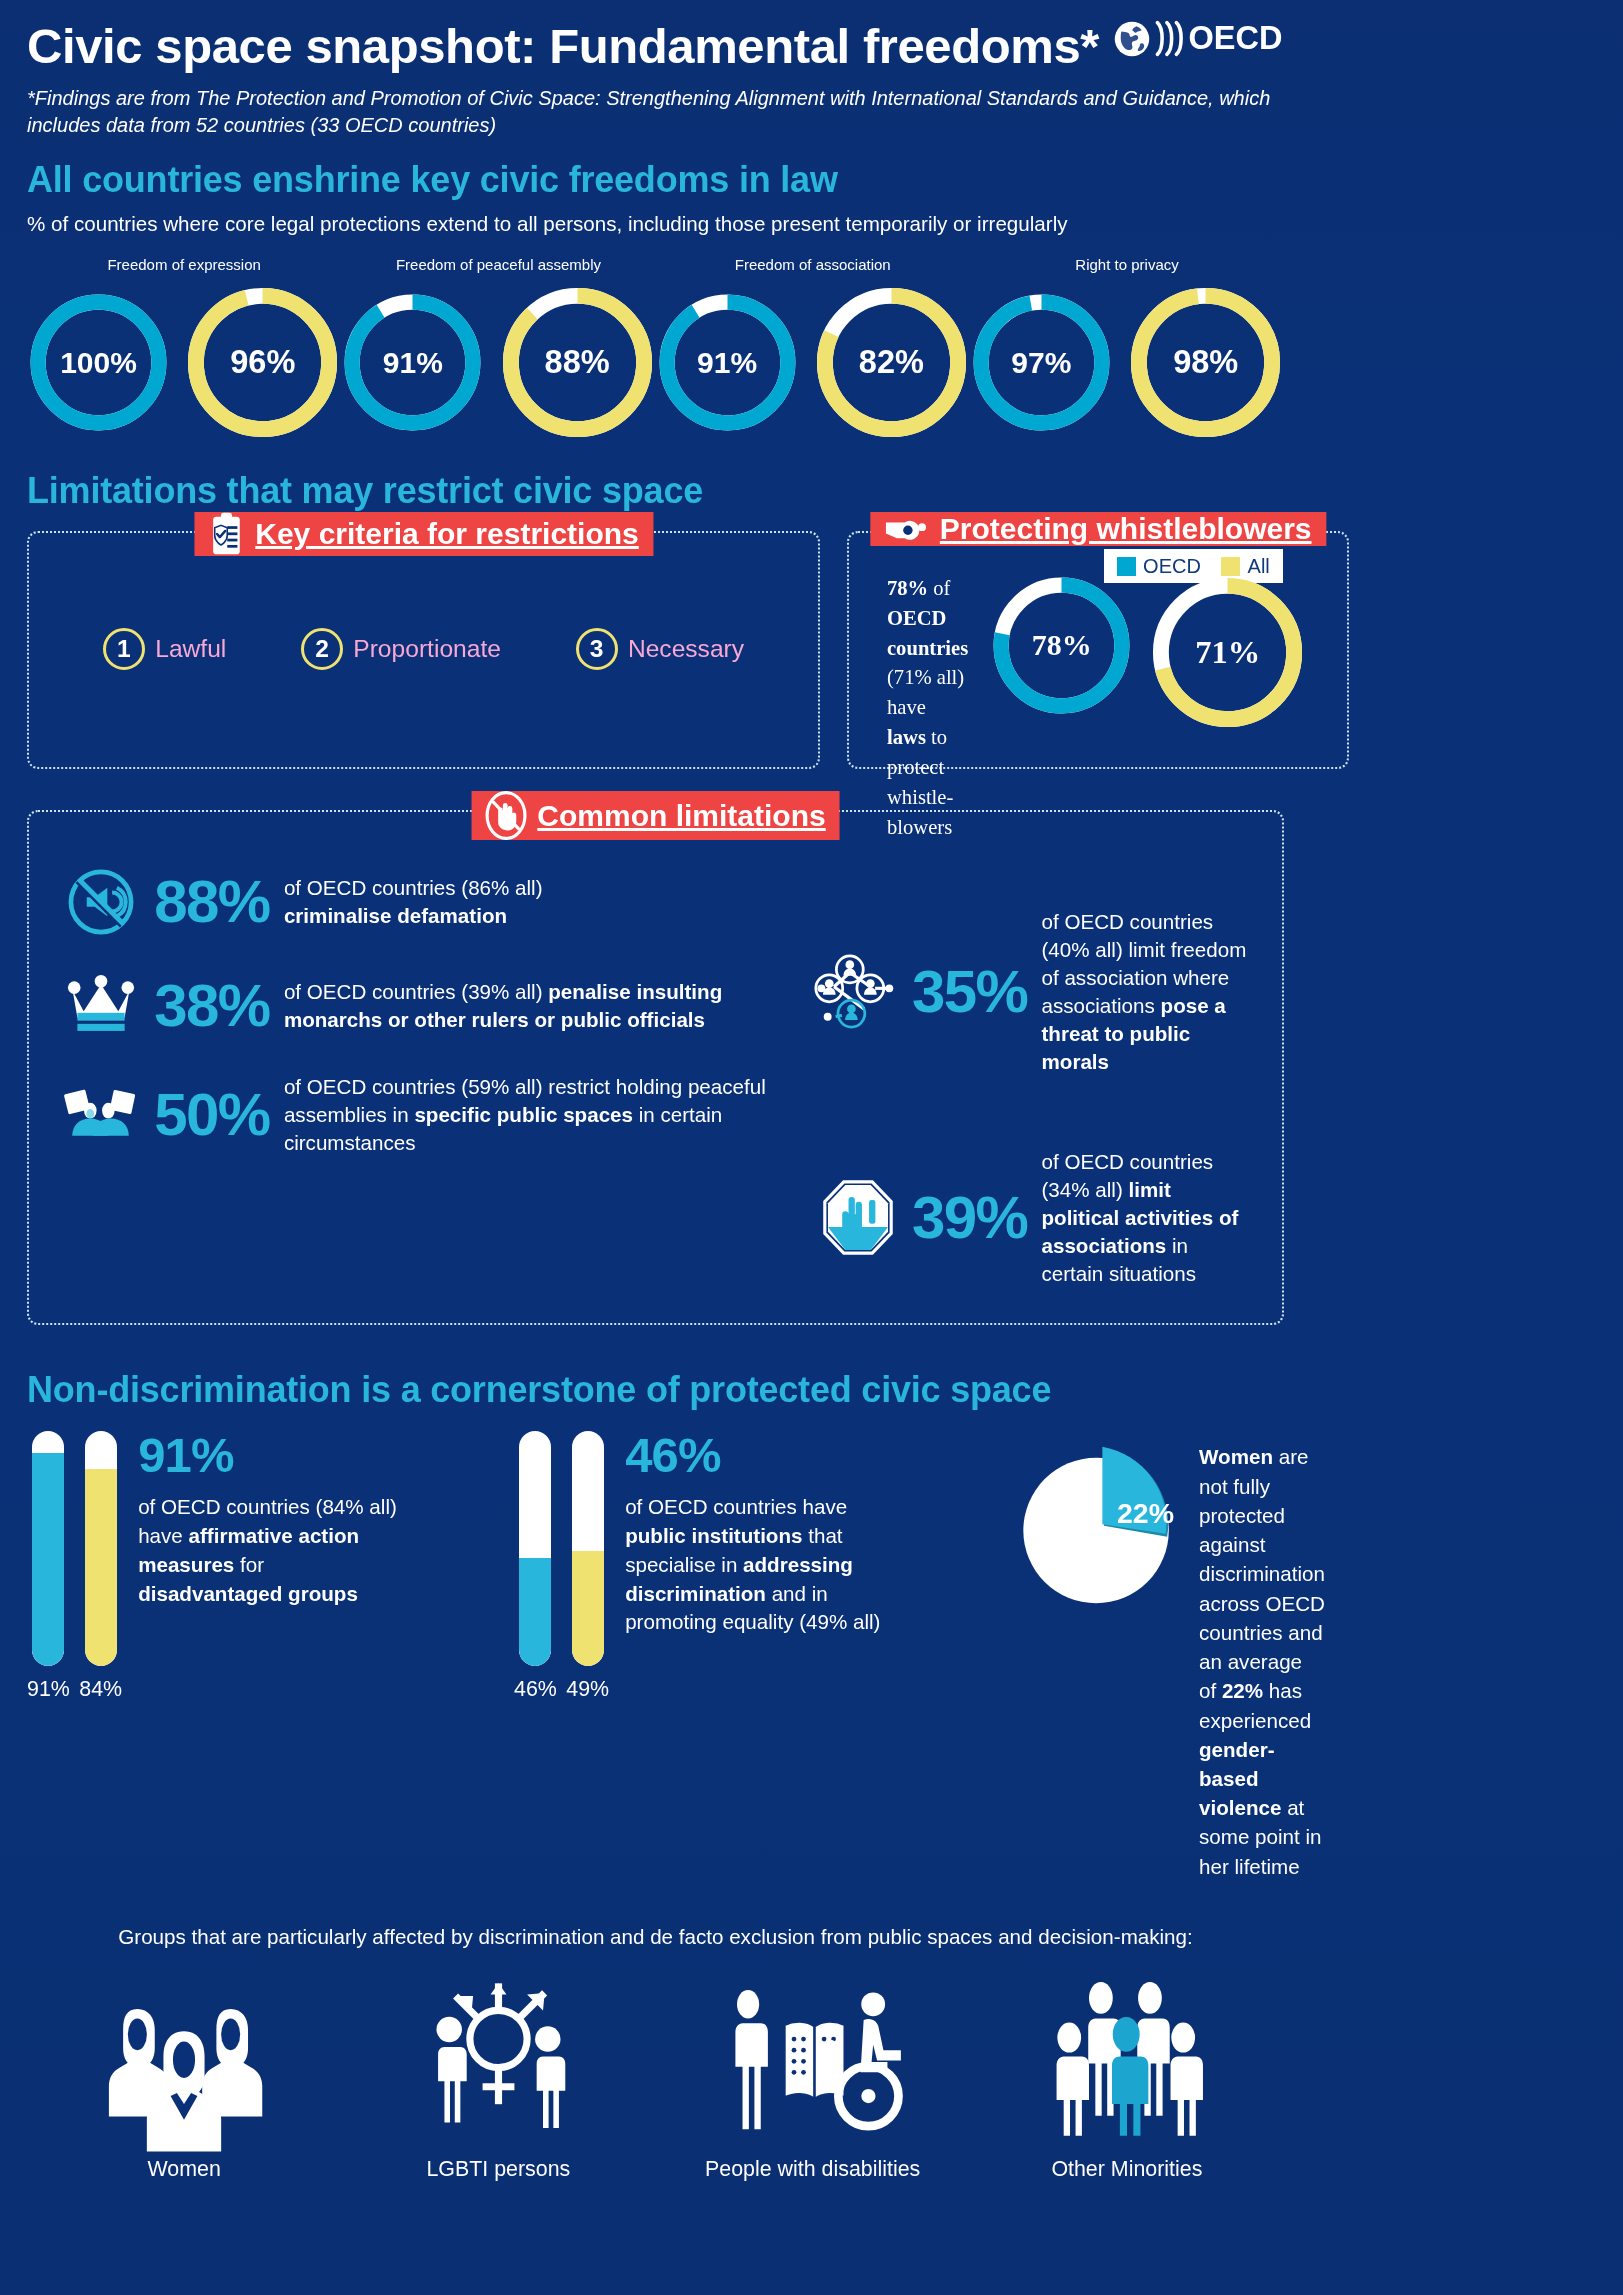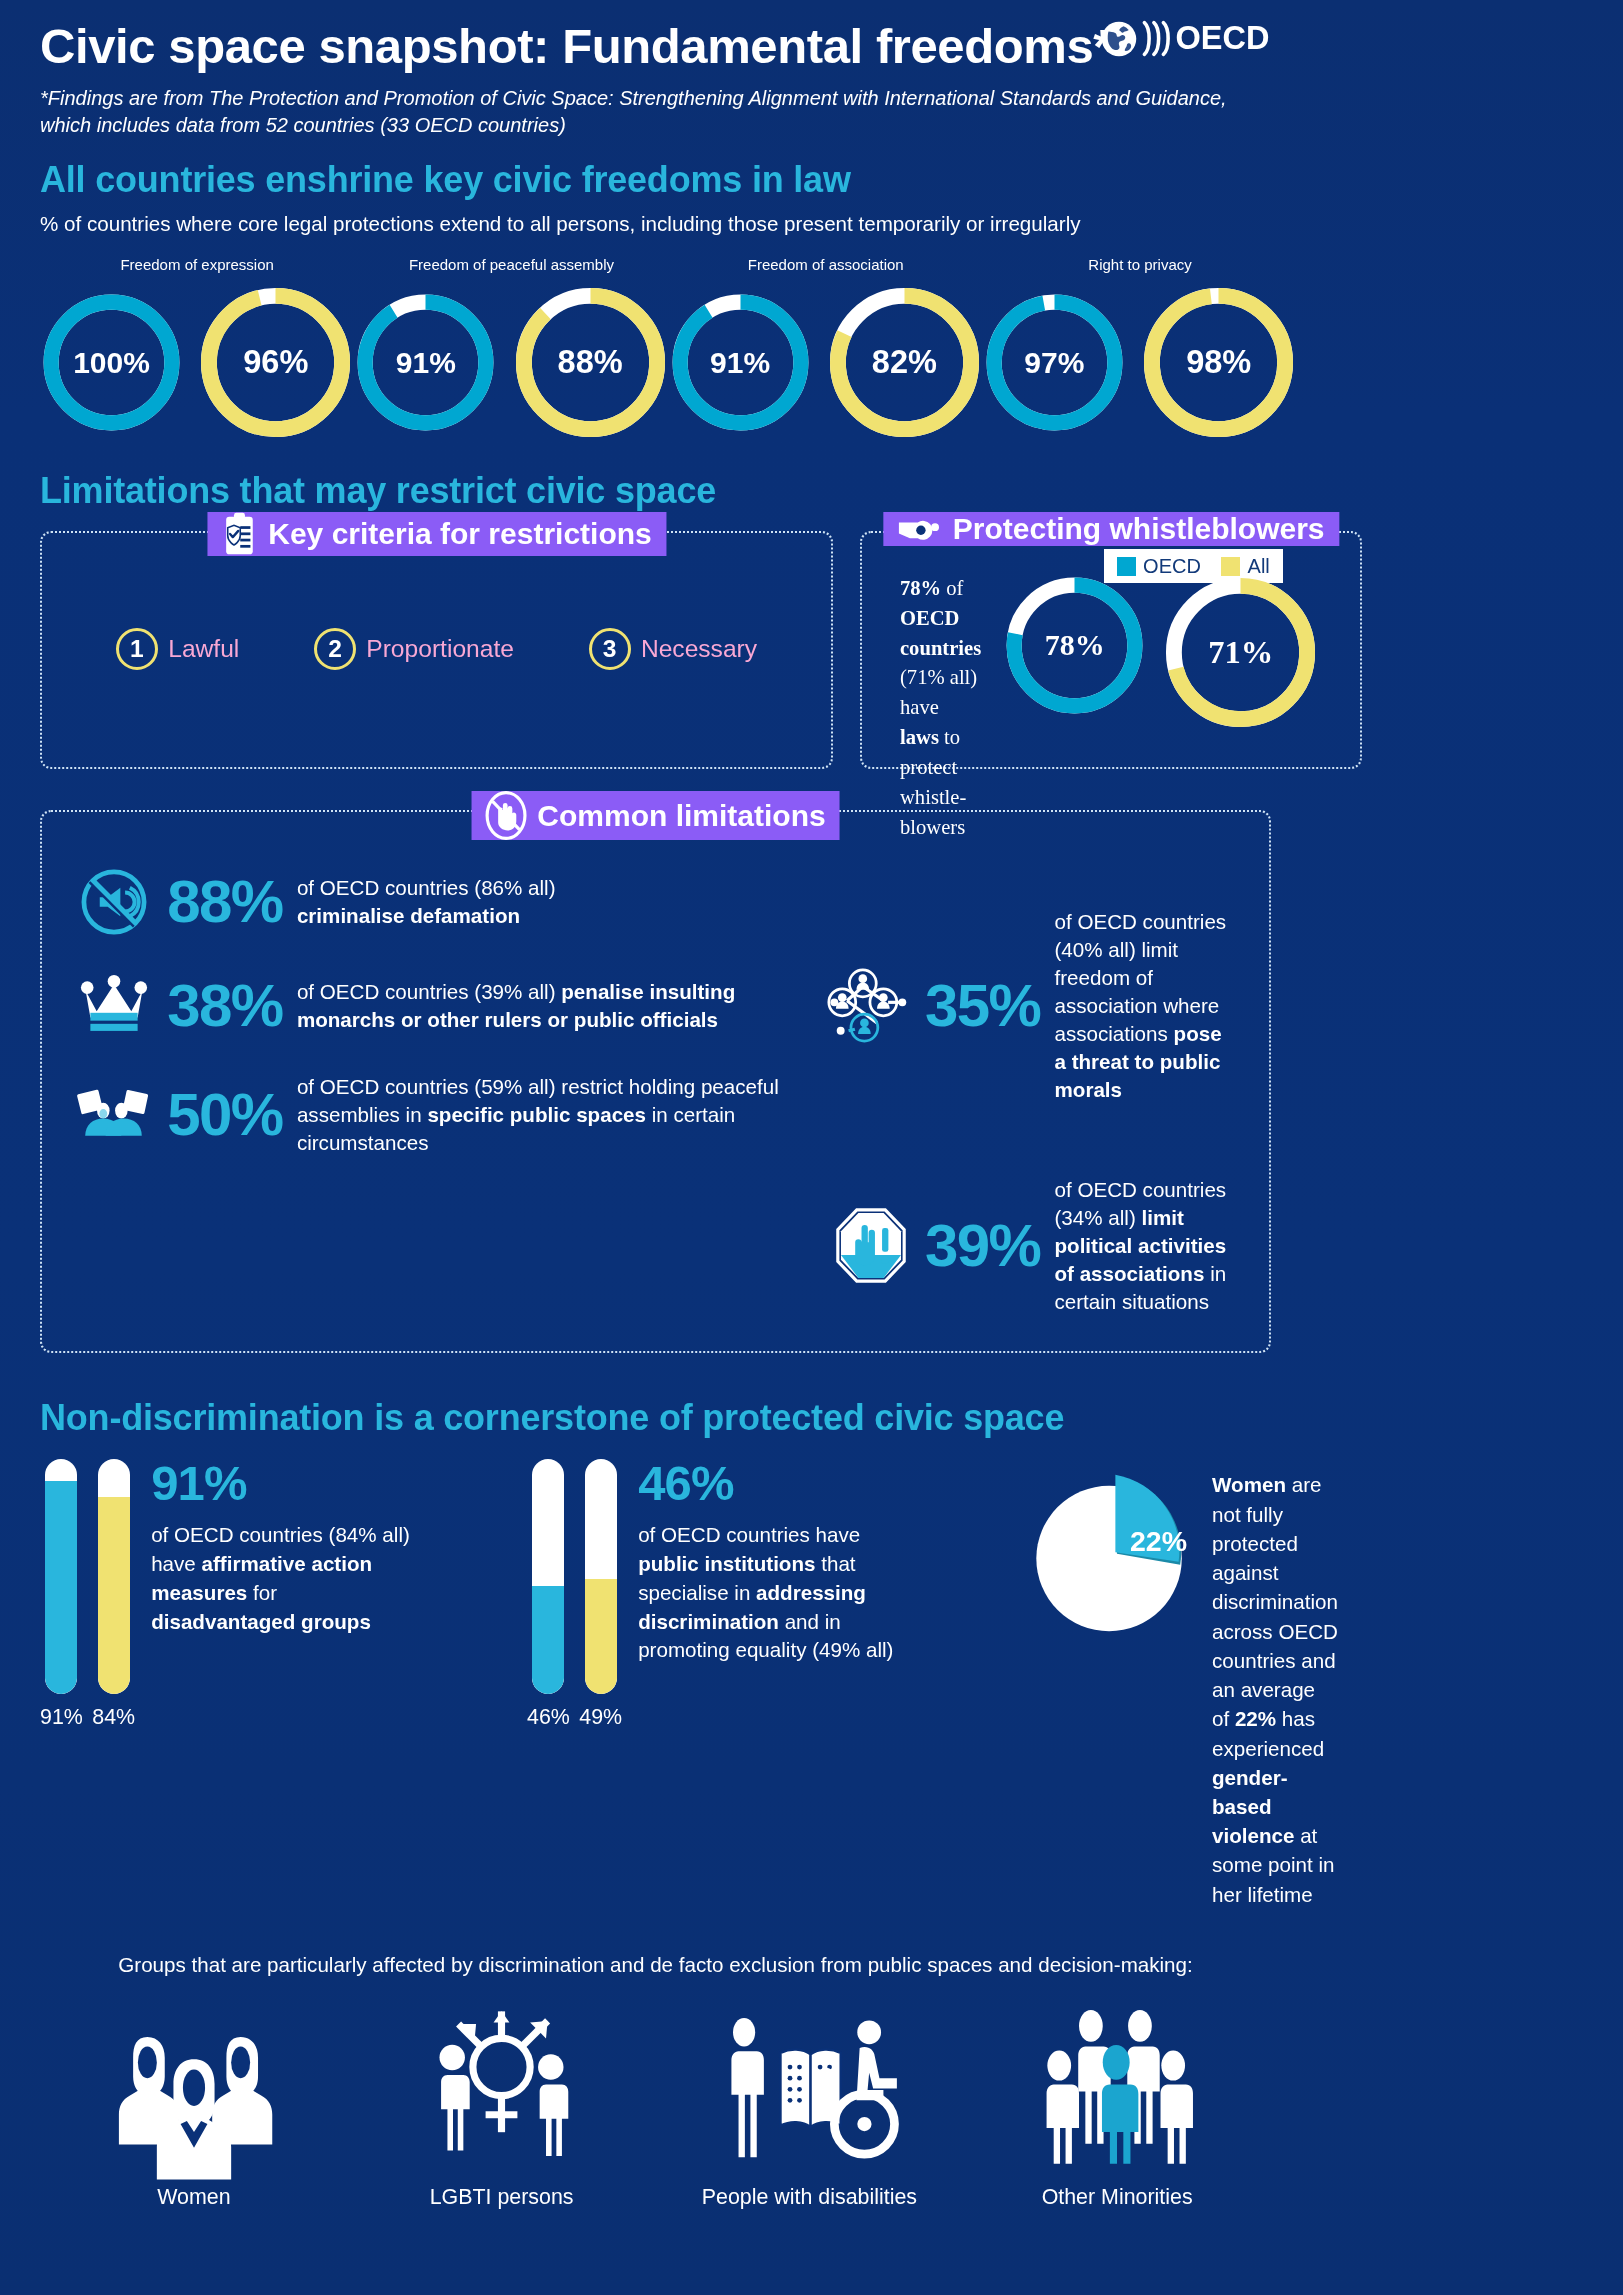--- a/index.html
+++ b/index.html
@@ -7,21 +7,21 @@
   html,body { background:#0a2d6e; }
   body {
     width:1623px; height:2295px;
     background:#0a3277;
     background:linear-gradient(180deg,#0b2f72 0%,#0a3077 18%,#0a3178 55%,#0a2f72 100%);
     font-family:"Liberation Sans", sans-serif;
     color:#ffffff;
     position:relative;
     overflow:hidden;
   }
-  .page { position:relative; width:1311px; height:2295px; padding:0 40px; }
+  .page { position:relative; width:1311px; height:2295px; padding:0 27px; }
 
   
   .header { position:relative; padding:20.6px 0 0 0; }
   .title {
     font-size:49px; font-weight:bold; letter-spacing:-0.4px;
     line-height:1.05; color:#ffffff;
   }
   .subtitle {
     margin-top:12.7px; font-size:20px; font-style:italic; line-height:1.35;
     color:#ffffff; max-width:1332px; font-weight:400;
@@ -66,22 +66,23 @@
 
   
   .limitations { margin-top:28.5px; }
   .lim-row { display:flex; gap:27px; margin-top:19px; }
   .dotted-box {
     position:relative; border:2.4px dotted #cfe3f5; border-radius:11px;
     padding:41px 20.6px 24px 20.6px;
   }
   .dotted-box .box-title {
     position:absolute; left:50%; transform:translateX(-50%); top:-20.6px;
-    background:#8b5cf6; padding:0 14.3px; display:flex; align-items:center; gap:11px;
+    background:#ef4444; padding:0 14.3px; display:flex; align-items:center; gap:11px;
     white-space:nowrap;
+    text-decoration:underline;
   }
   .box-title .t { font-size:30px; font-weight:bold; color:#fff; }
   .criteria-box { flex:0 0 793px; height:238px; }
   .criteria-row { display:flex; align-items:center; justify-content:space-around; height:100%; padding:0 16px 19px 16px;}
   .crit { display:flex; align-items:center; gap:10.3px; }
   .crit .num {
     width:42px; height:42px; border-radius:50%; border:3.2px solid #f0e271;
     display:flex; align-items:center; justify-content:center;
     font-size:24.6px; font-weight:bold; color:#ffffff;
   }

